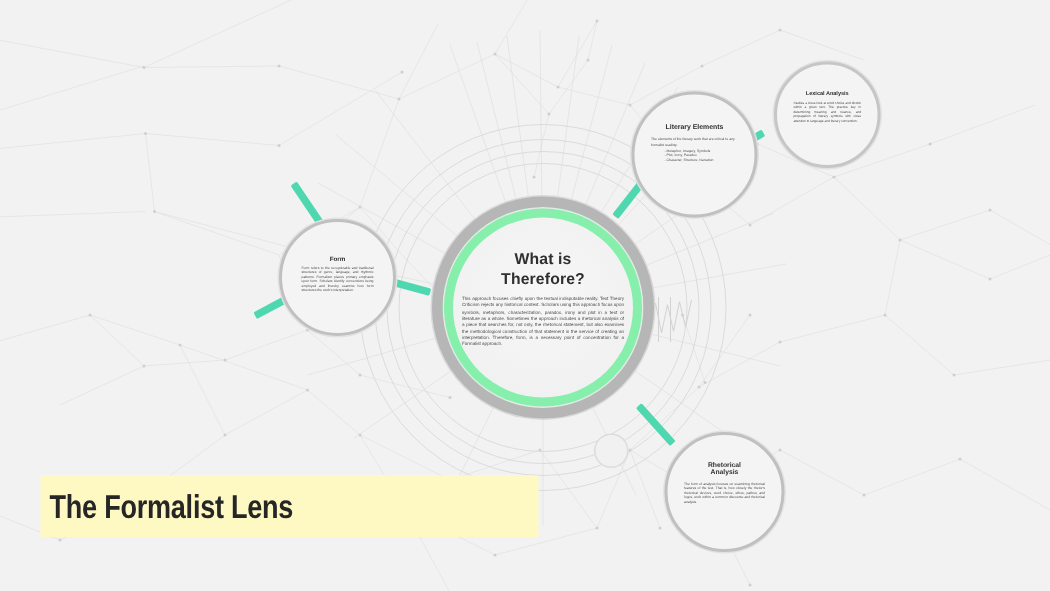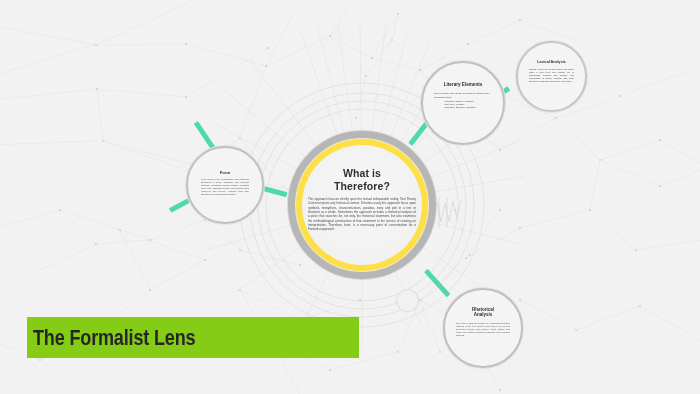--- a/index.html
+++ b/index.html
@@ -11,21 +11,21 @@
   }
   #stage{position:absolute;inset:0;width:700px;height:394px;}
 
   .netlayer{position:absolute;inset:0;pointer-events:none;}
 
   
   .node{position:absolute;border-radius:50%;box-sizing:border-box;}
 
   .hub{
     left:288px;top:131px;width:148px;height:148px;
-    background:#fde047;
+    background:#86efac;
     border:7px solid #b6b6b6;
     box-shadow:0 0 0 1px #d9d9d9, inset 0 0 0 1px #e8e8e8;
   }
   .hub-inner{
     position:absolute;left:7px;top:7px;right:7px;bottom:7px;
     border-radius:50%;
     background:radial-gradient(circle at 50% 45%,#f7f7f7 0%,#f1f1f1 75%,#ececec 100%);
     box-sizing:border-box;
     display:flex;flex-direction:column;align-items:center;
     padding:22px 15px 0 15px;
@@ -81,21 +81,21 @@
     align-items:center;justify-content:center;
     font-size:1.7px;line-height:2.2px;color:#c9c9c9;text-align:center;
   }
 
   
   .conn{position:absolute;background:#4fd8b0;border-radius:1px;transform-origin:0 50%;}
 
   
   #banner{
     position:absolute;left:27px;top:317px;width:332px;height:41px;
-    background:#84cc16;
+    background:#fef9c3;
   }
   #banner .btxt{
     position:absolute;left:6px;top:8px;
     font-family:"Liberation Sans Narrow","Liberation Sans",sans-serif;
     font-size:22px;font-weight:bold;color:#262626;
     letter-spacing:-.2px;transform:scaleX(.82);transform-origin:0 0;
     white-space:nowrap;
   }
 
   .zig{position:absolute;left:428px;top:198px;width:34px;height:30px;}

